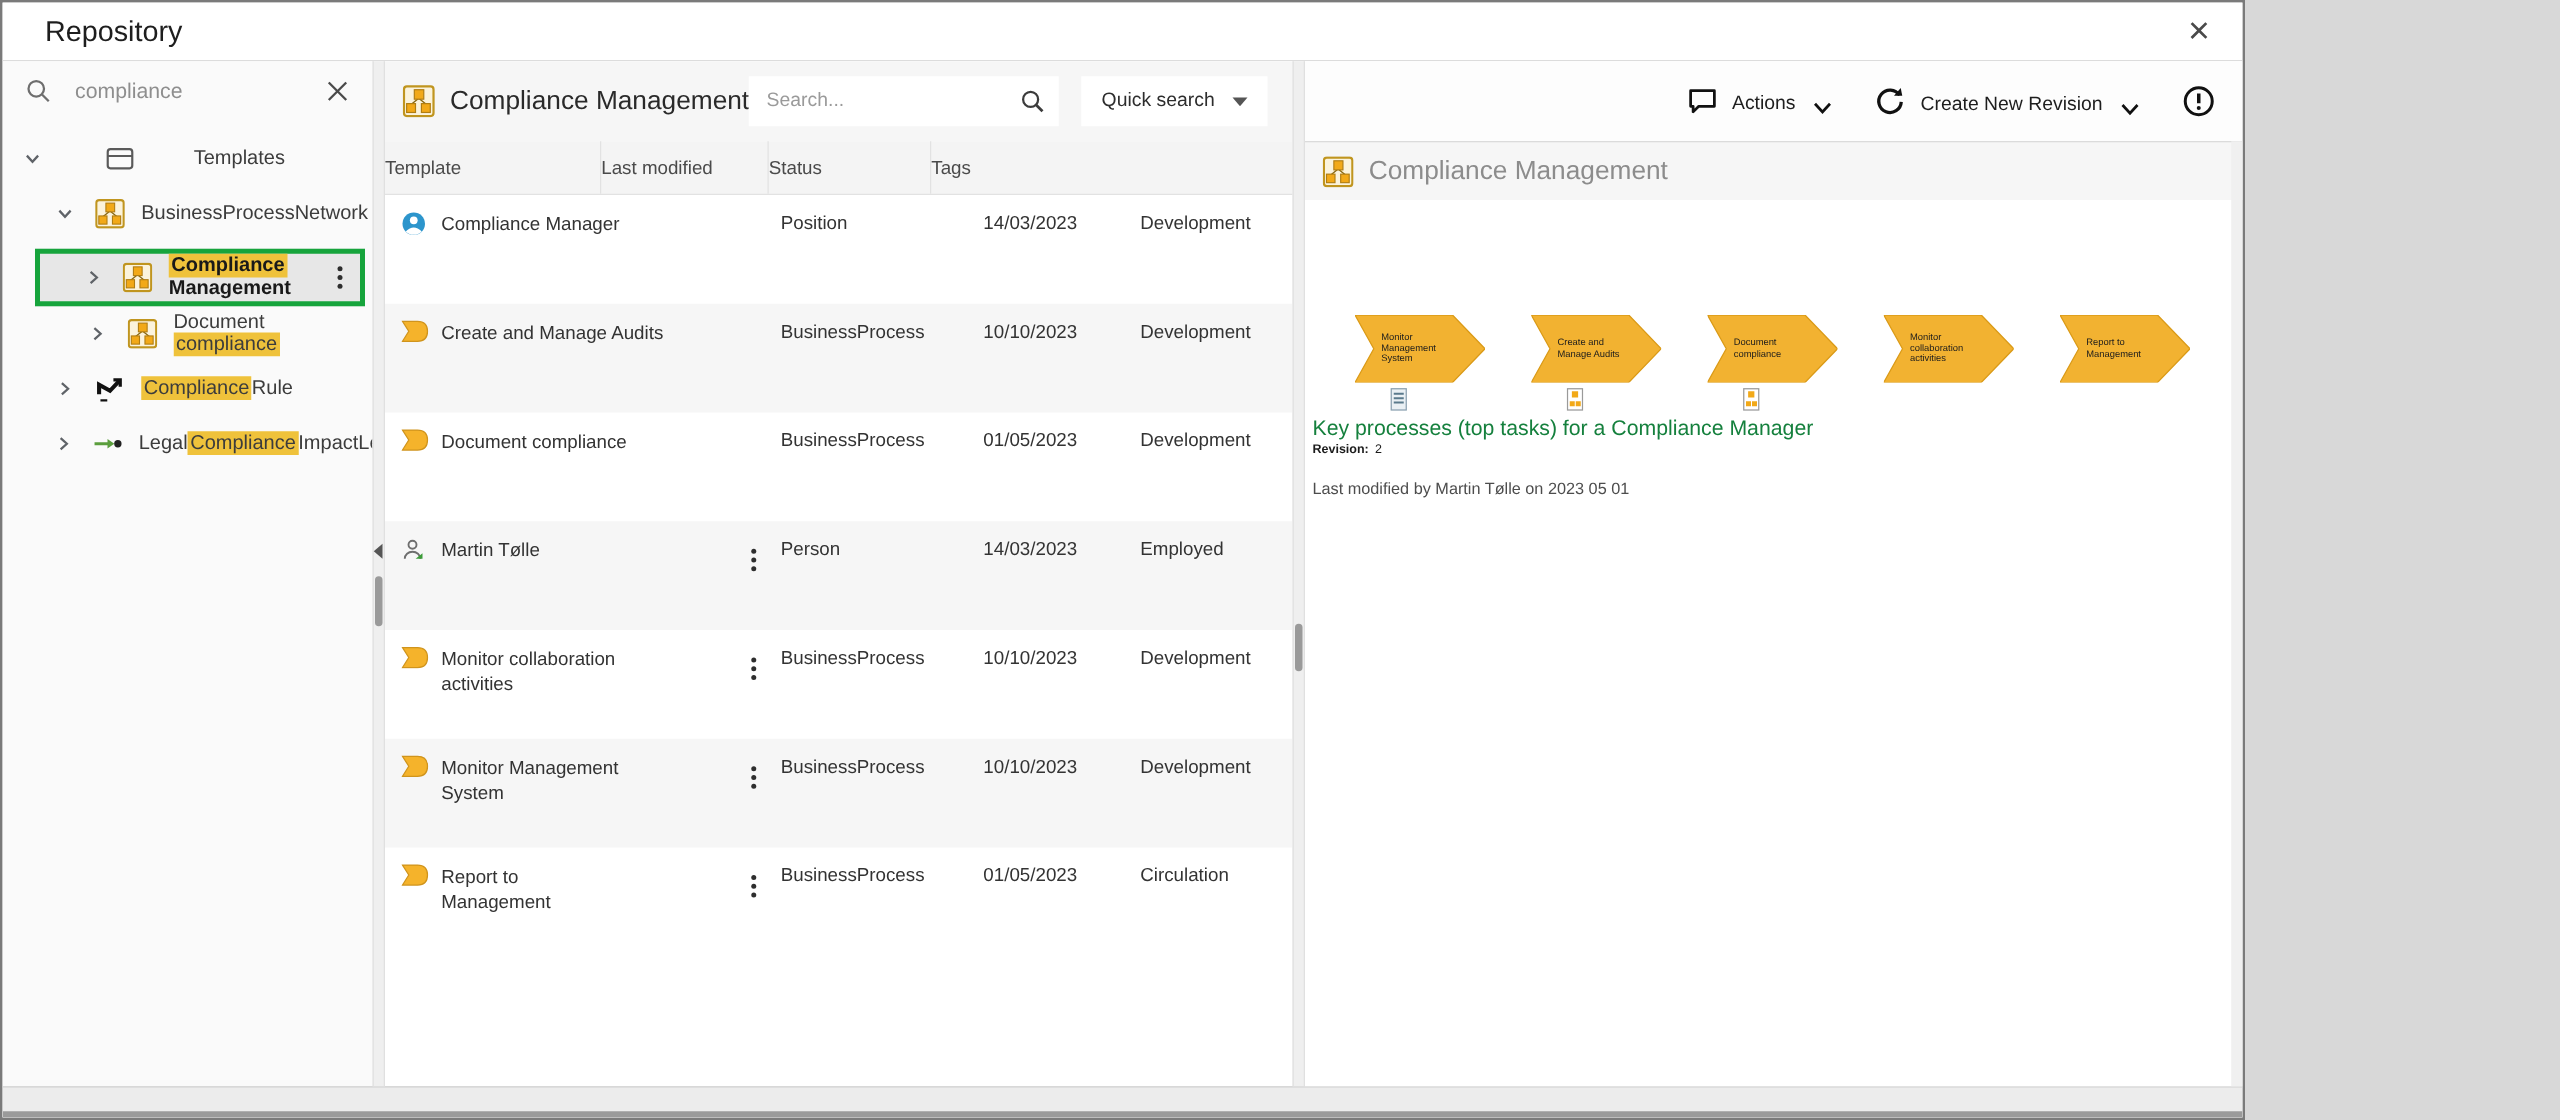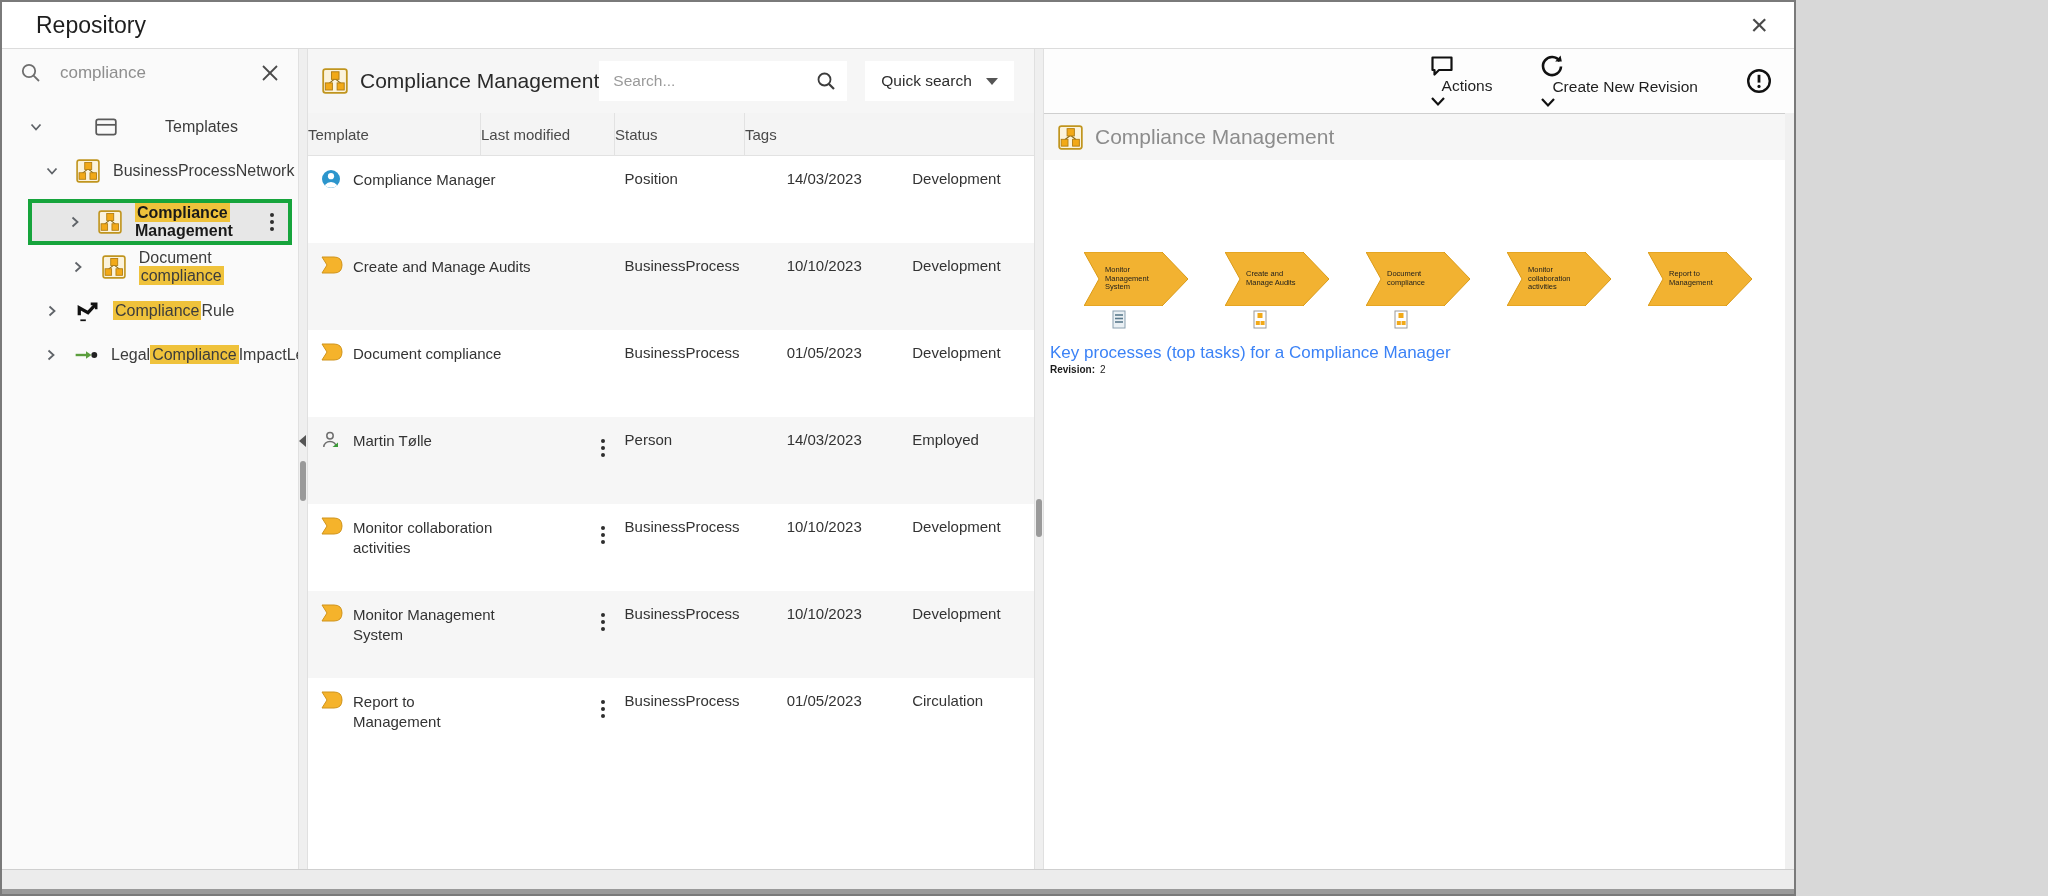--- a/index.html
+++ b/index.html
@@ -13,21 +13,21 @@
   
   .main{flex:1 1 auto;display:flex;min-height:0;}
   
   .left-panel{width:296px;flex:0 0 296px;background:#fafafa;overflow:hidden;}
   .search-row{height:48px;display:flex;align-items:center;padding:0 18px 0 18px;}
   .search-row svg{flex:0 0 auto;}
   .tree-search{flex:1 1 auto;border:none;outline:none;background:transparent;margin:0 10px 0 16px;
                font-size:17px;color:#8e8e8e;font-family:"Liberation Sans",sans-serif;min-width:0;}
   .tree{padding-top:14px;}
   .trow-t{display:flex;align-items:center;height:32px;margin-bottom:12px;font-size:16px;color:#3c3c3c;}
-  .lvl0{padding-left:26px;gap:34px;} .lvl1{padding-left:42px;} .lvl2{padding-left:68px;}
+  .lvl0{padding-left:16px;gap:34px;} .lvl1{padding-left:42px;} .lvl2{padding-left:68px;}
   .trow-t .chev{width:16px;display:flex;justify-content:center;margin-right:16px;}
   .trow-t .ticon{width:24px;height:24px;margin-right:13px;display:flex;}
   .hl{background:#EFC23B;padding:1px 2px;}
   .tree-sel-box{box-sizing:border-box;margin:8px 6px 6px 26px;border:4px solid #16A43C;background:#e7e7e7;
                 height:46px;display:flex;align-items:center;padding:0 10px 0 36px;font-size:16px;color:#191919;font-weight:bold;}
   .tree-sel-box .chev{width:16px;display:flex;justify-content:center;margin-right:16px;}
   .tree-sel-box .ticon{width:24px;height:24px;margin-right:13px;display:flex;}
   .vdots{display:flex;flex-direction:column;align-items:center;justify-content:center;cursor:pointer;padding:2px 4px;}
   .vdots i{width:4px;height:4px;border-radius:50%;background:#2e2e2e;margin:1.6px 0;display:block;}
   
@@ -62,34 +62,34 @@
   .lrow:nth-child(even){background:#f6f6f6;}
   .row-icon{width:22px;height:20px;margin-right:10px;flex:0 0 auto;display:flex;margin-top:-1px;}
   .nm{line-height:1.35;}
   .nm.narrow{width:150px;}
   .lrow .vdots{margin-left:auto;margin-right:16px;margin-top:4px;}
   
   .detail-panel{width:750px;flex:0 0 750px;background:#fff;display:flex;flex-direction:column;position:relative;}
   .detail-scroll-track{position:absolute;right:0;top:64px;bottom:0;width:9px;background:#f0f0f0;}
   .toolbar{height:64px;flex:0 0 64px;background:#fdfdfd;border-bottom:1px solid #cfcfcf;display:flex;align-items:center;
            justify-content:flex-end;padding-right:22px;}
-  .tool-group{display:flex;align-items:flex-start;cursor:pointer;margin-right:34px;flex-direction:column;}
+  .tool-group{display:flex;align-items:flex-end;cursor:pointer;margin-right:34px;}
   .tool-group .tg-label{font-size:15.5px;color:#1e1e1e;margin:0 14px 0 12px;white-space:nowrap;}
   .info-btn{display:flex;cursor:pointer;}
   .detail-title{height:46px;flex:0 0 46px;background:#f6f6f6;display:flex;align-items:center;padding-left:14px;}
   .detail-title .dt-label{font-size:21px;color:#8c8c8c;margin-left:12px;}
   .detail-content{flex:1 1 auto;padding:0 14px 0 6px;}
   .diagram{margin-top:92px;cursor:pointer;}
   .arrow-row{display:flex;gap:37px;margin-left:34px;height:78px;}
   .parrow{position:relative;width:104px;height:54px;flex:0 0 auto;}
   .parrow svg.shape{position:absolute;left:0;top:0;}
   .parrow .plabel{position:absolute;left:21px;top:50%;transform:translateY(-50%);width:60px;
                   font-size:7.5px;line-height:1.15;color:#1c1c1c;}
   .subicon{position:absolute;top:58px;left:28px;display:flex;}
-  .caption{font-size:17px;color:#3b82f6;margin-top:13px;}
+  .caption{font-size:17px;color:#15803d;margin-top:3px;}
   .revision{font-size:10px;color:#1c1c1c;margin-top:1px;}
   .revision b{margin-right:5px;}
   .lastmod{font-size:13px;color:#4d4d4d;margin-top:18px;}
   
   .bottombar{height:24px;flex:0 0 24px;background:#ececec;border-top:1px solid #cfcfcf;box-shadow:inset 0 -5px 0 #9a9a9a;}
 </style>
 </head>
 <body>
 
 <div class="window">
@@ -506,19 +506,20 @@
                   <polygon points="0,0 78,0 104,27 78,54 0,54 15,27" fill="#F2B231" stroke="#DA9A17" stroke-width="1"></polygon>
                 </svg>
               <span class="plabel">Report to Management</span>
             </div>
 
           </div>
         </div>
 
         <div class="caption">Key processes (top tasks) for a Compliance Manager</div>
         <div class="revision"><b>Revision:</b><span>2</span></div>
+        <div class="lastmod">Last modified by Martin Tølle on 2023 05 01</div>
       </div>
     </div>
 
   </div>
 
   <div class="bottombar"></div>
 </div>
 
 </body></html>

